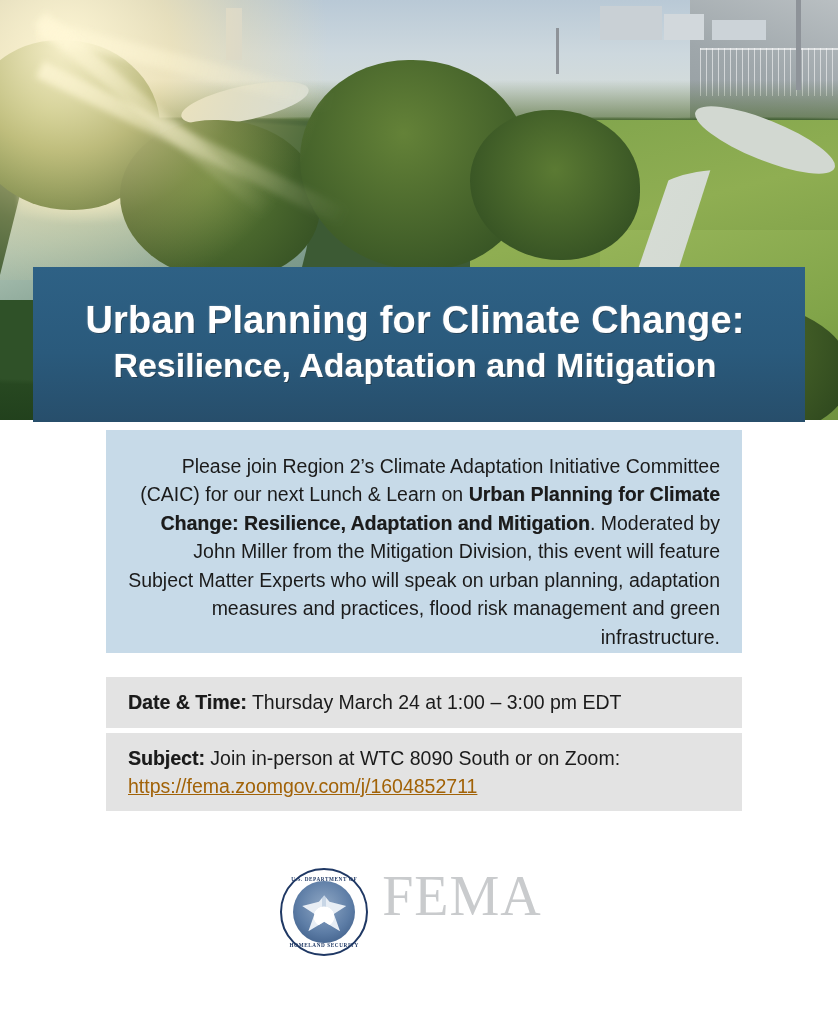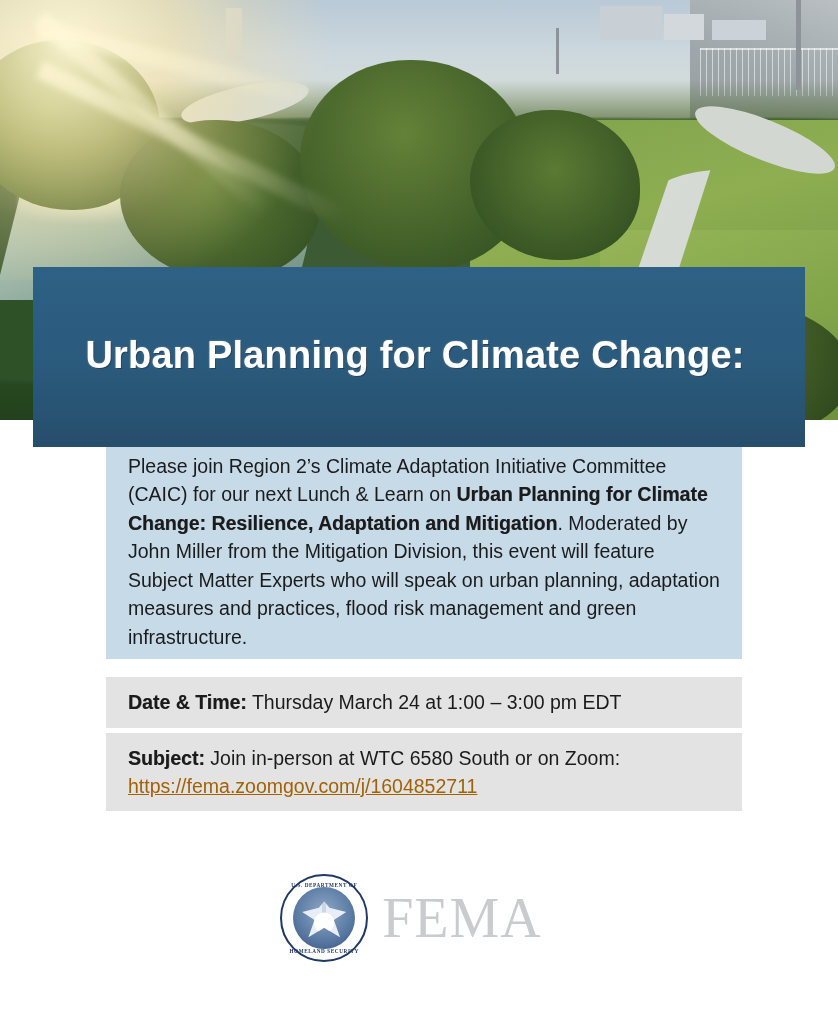--- a/index.html
+++ b/index.html
@@ -144,21 +144,21 @@
     background: #8e9399;
     z-index: 4;
   }
 
   
   .title-banner {
     position: absolute;
     left: 33px;
     top: 267px;
     width: 772px;
-    height: 180px;
+    height: 155px;
     background: linear-gradient(180deg, #2e6185 0%, #2a5a7c 55%, #274e6b 100%);
     z-index: 10;
     display: flex;
     flex-direction: column;
     align-items: center;
     justify-content: center;
     box-sizing: border-box;
     padding: 6px 28px 10px 20px;
   }
   .title-line1 {
@@ -181,22 +181,23 @@
   }
 
   
   .body-block {
     position: absolute;
     left: 106px;
     top: 430px;
     width: 636px;
     background: #c7dae8;
     box-sizing: border-box;
-    padding: 22px 22px 8px 22px;
+    padding: 22px 22px 2px 22px;
     z-index: 8;
+    text-align: right;
   }
   .body-text {
     font-size: 19.5px;
     line-height: 1.46;
     color: #1b1b1b;
   }
   .body-text .emph {
     font-weight: bold;
     text-shadow: 0.4px 0 0 rgba(0,0,0,0.45);
   }
@@ -226,21 +227,20 @@
   }
 
   
   .footer {
     position: absolute;
     left: 0;
     top: 868px;
     width: 822px;
     height: 100px;
     display: flex;
-    align-items: center;
     justify-content: center;
     gap: 14px;
     z-index: 8;
   }
   .seal {
     width: 88px; height: 88px;
     border-radius: 50%;
     background: #ffffff;
     border: 2px solid #1f3864;
     position: relative;
@@ -323,35 +323,36 @@
   <div class="hedge"></div>
 
   <div class="sun"></div>
   <div class="ray" style="transform:rotate(14deg);"></div>
   <div class="ray" style="top:60px; transform:rotate(26deg); width:340px;"></div>
   <div class="ray" style="top:10px; transform:rotate(40deg); width:300px;"></div>
 </div>
 
 <div class="title-banner">
   <div class="title-line1">Urban Planning for Climate Change:</div>
+  <div class="title-line2">Resilience, Adaptation and Mitigation</div>
 </div>
 
 <div class="body-block">
   <p class="body-text" style="margin:0;"><span>Please join Region 2’s Climate Adaptation Initiative Committee (CAIC) for our next Lunch &amp; Learn on </span><span class="emph">Urban Planning for Climate Change: Resilience, Adaptation and Mitigation</span><span>. Moderated by John Miller from the Mitigation Division, this event will feature Subject Matter Experts who will speak on urban planning, adaptation measures and practices, flood risk management and green infrastructure.</span></p>
 </div>
 
 <div class="info-block" id="datetime-block">
   <span class="label-bold">Date &amp; Time:</span>
   <span>Thursday March 24 at 1:00 – 3:00 pm EDT</span>
 </div>
 
 <div class="info-block" id="location-block">
   <div>
     <span class="label-bold">Subject:</span>
-    <span>Join in-person at WTC 6580 South or on Zoom:</span>
+    <span>Join in-person at WTC 8090 South or on Zoom:</span>
   </div>
   <div>
     <a class="zoom-link" href="#">https://fema.zoomgov.com/j/1604852711</a>
   </div>
 </div>
 
 <div class="footer">
   <div class="seal">
     <div class="seal-ring-text-top">U.S. DEPARTMENT OF</div>
     <div class="seal-inner">

